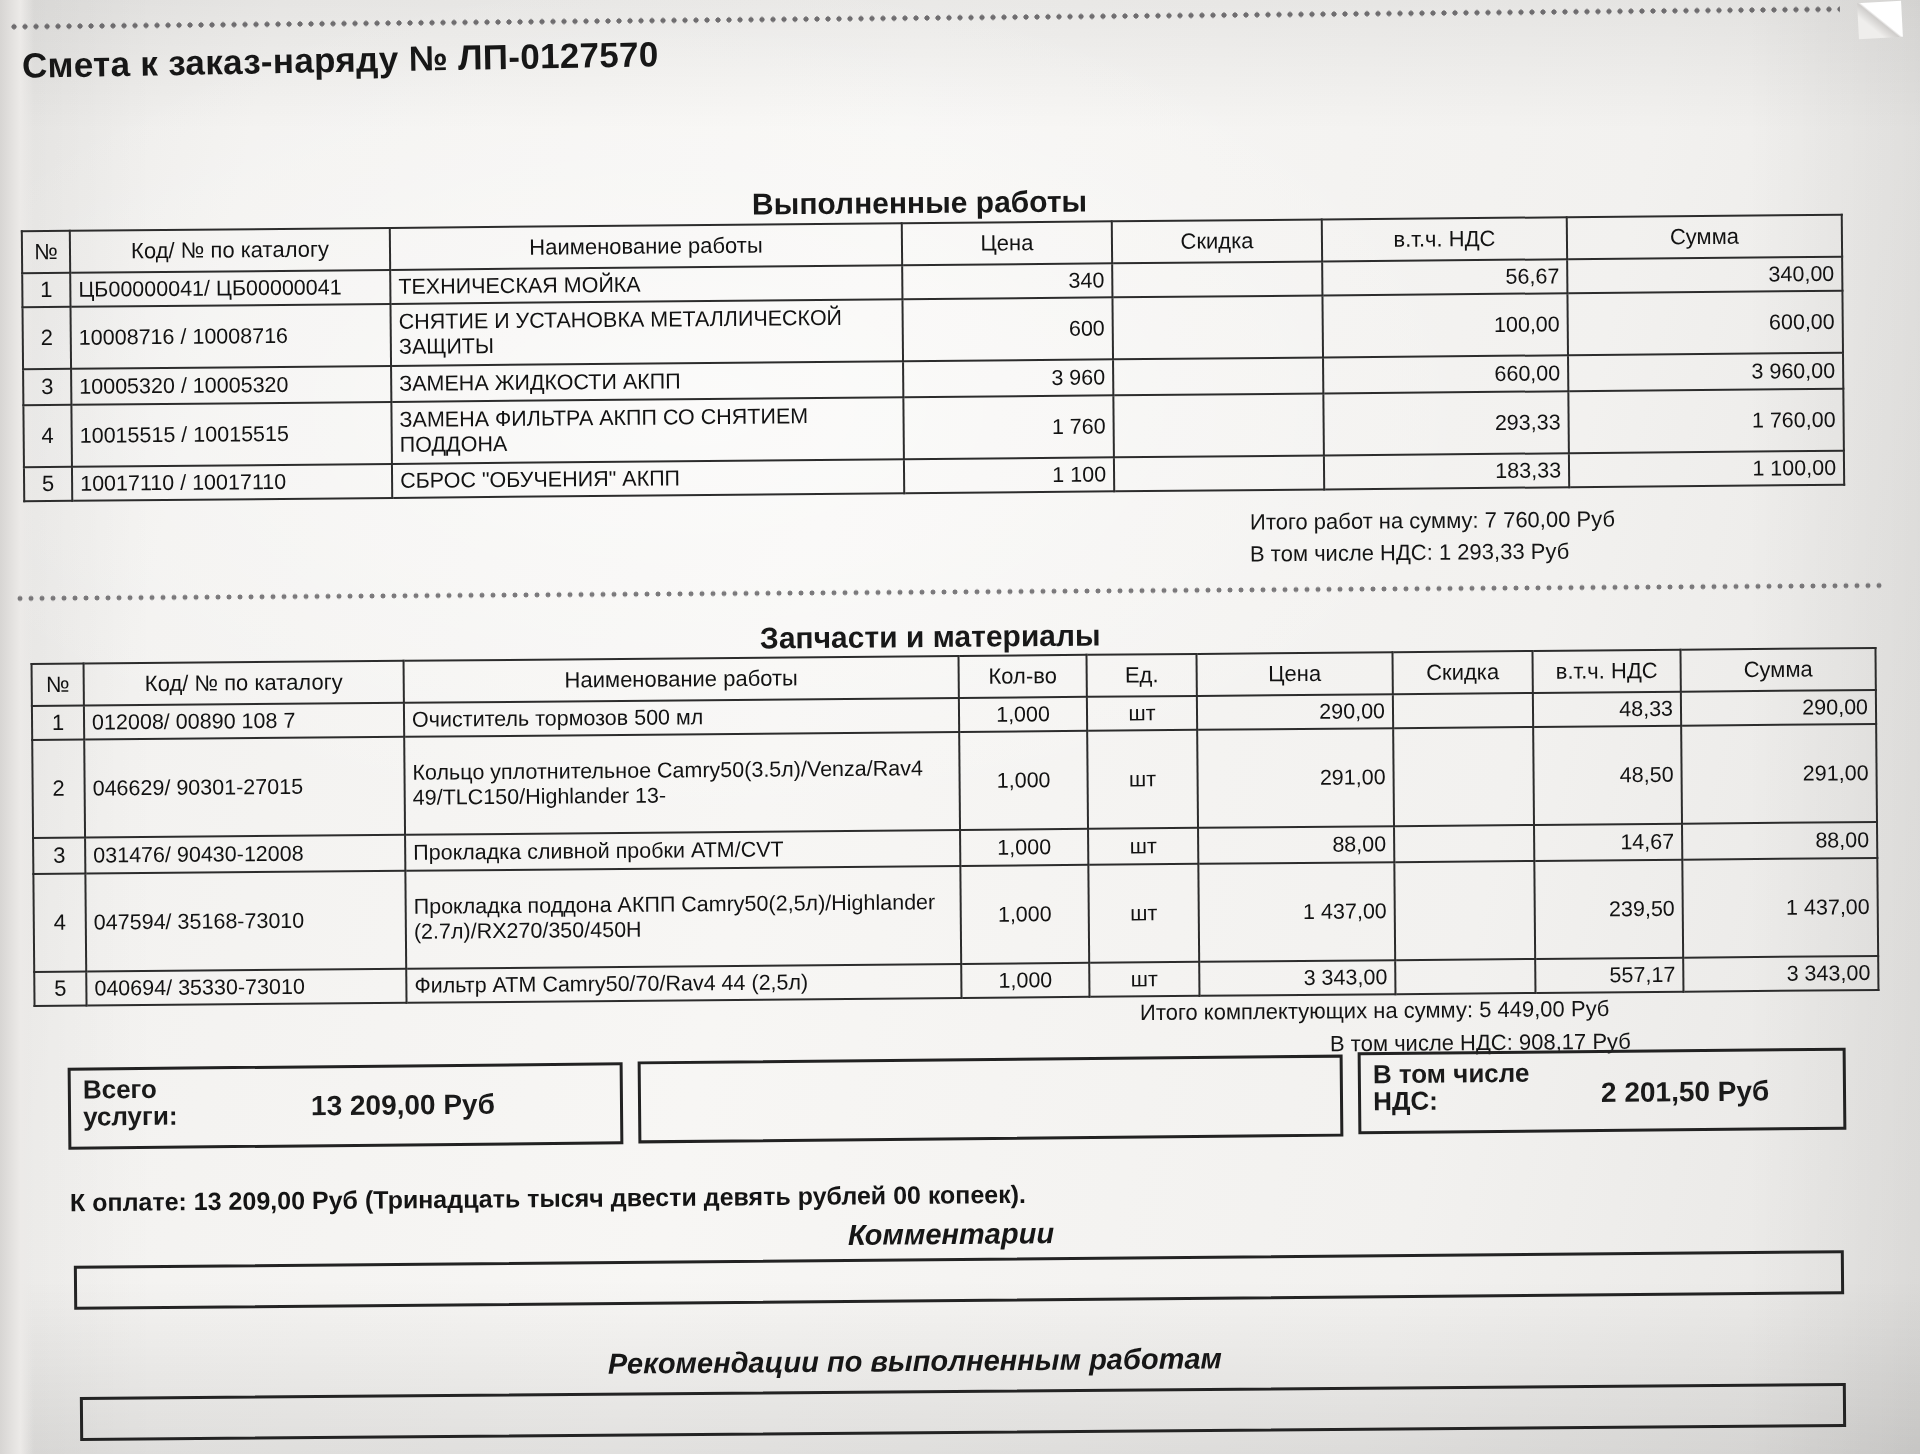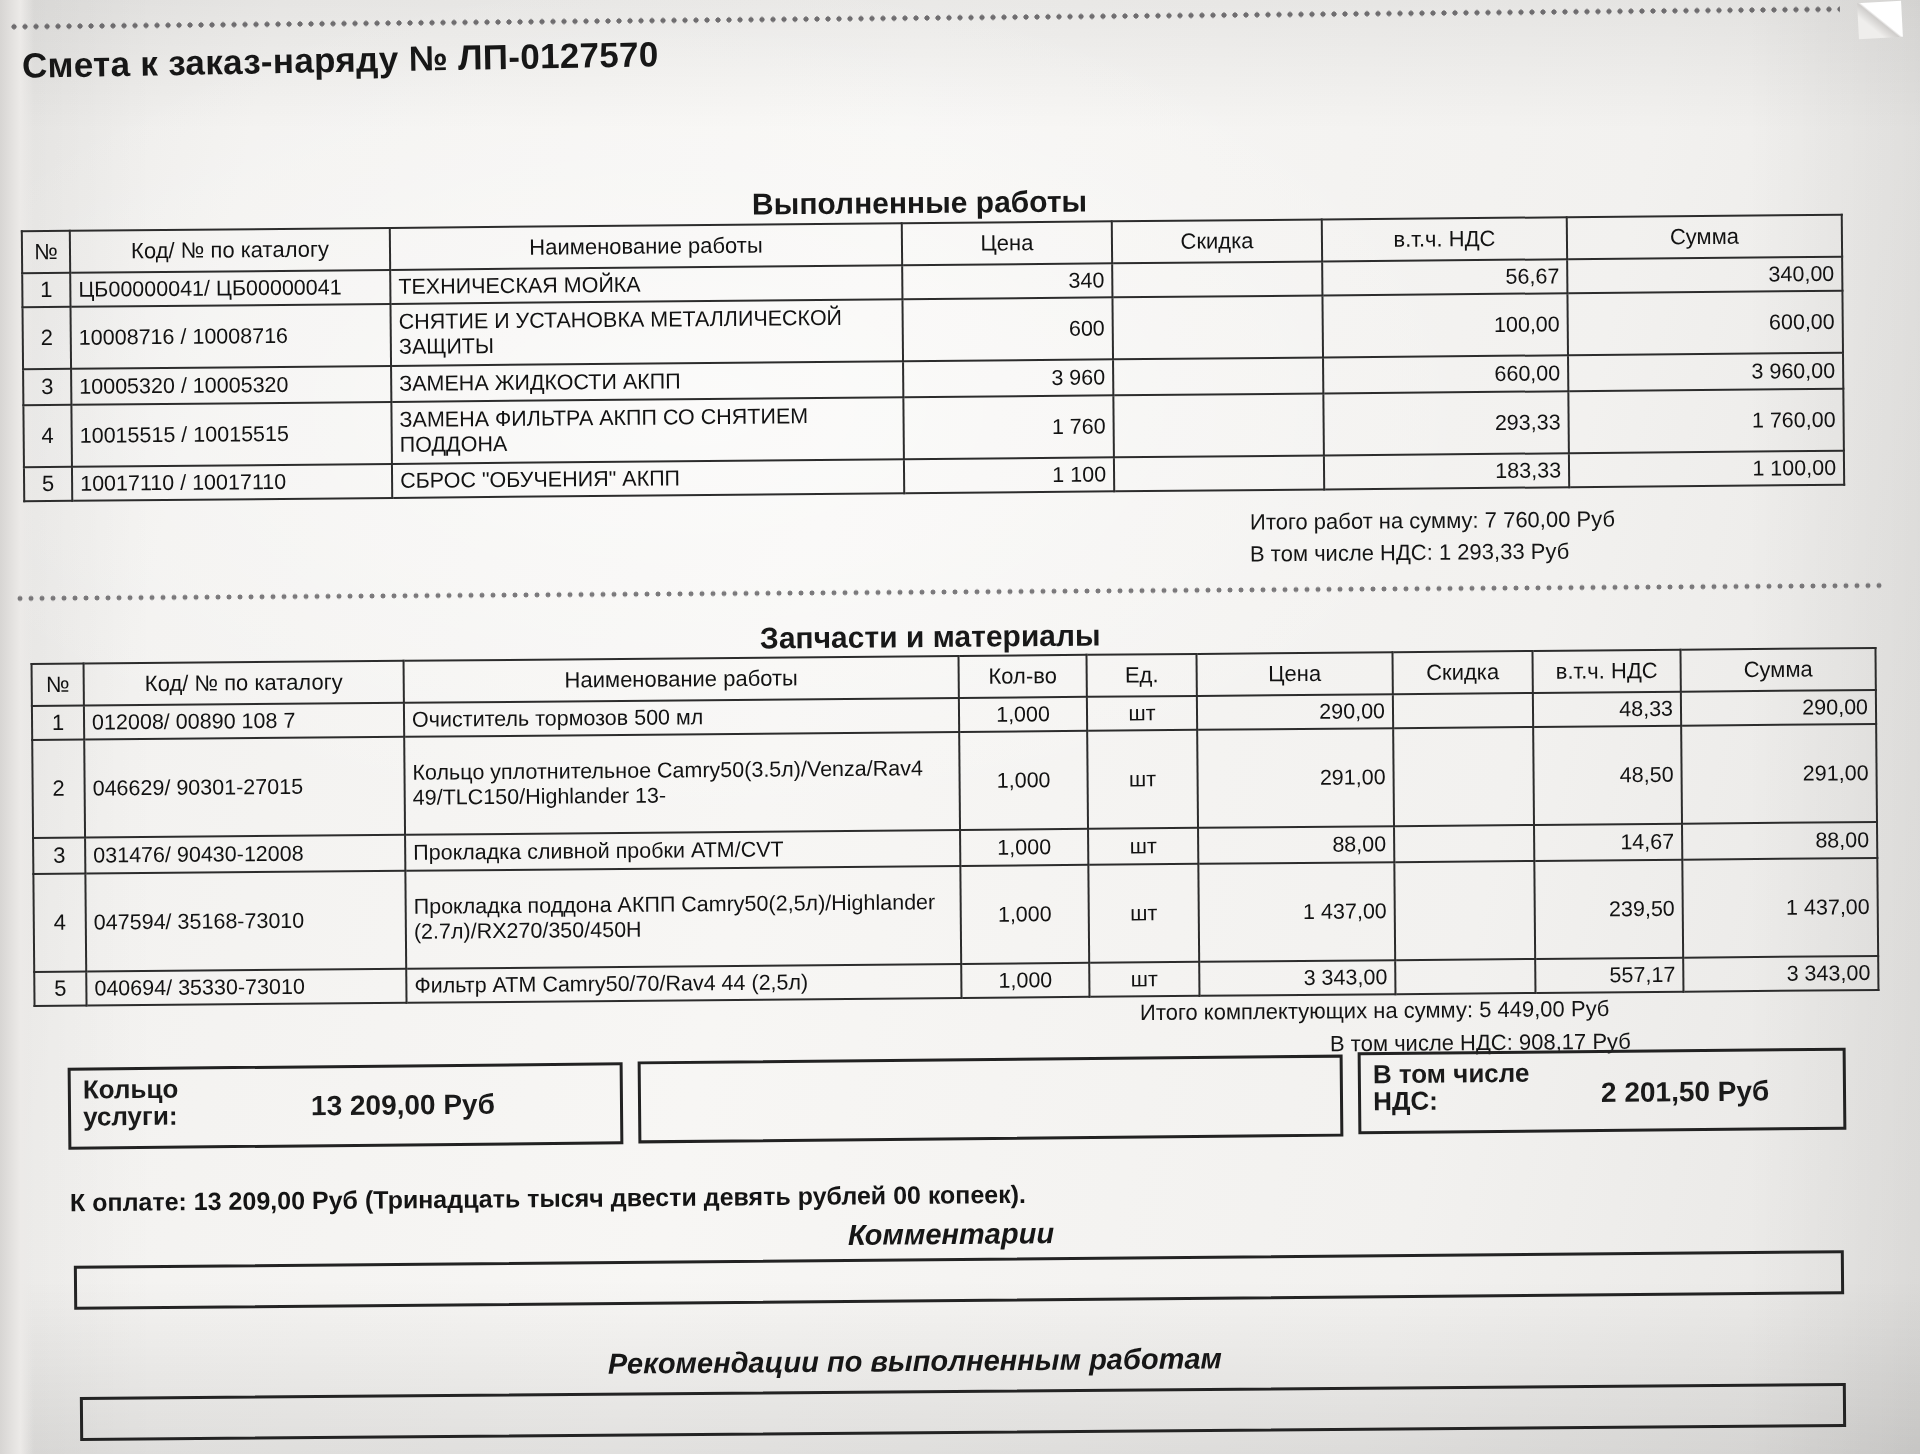--- a/index.html
+++ b/index.html
@@ -390,21 +390,21 @@
         <td class="r">557,17</td>
         <td class="r">3 343,00</td>
       </tr>
     </tbody>
   </table>
 
   <div class="totals-line" id="parts-total-1">Итого комплектующих на сумму: 5 449,00  Руб</div>
   <div class="totals-line" id="parts-total-2">В том числе НДС: 908,17  Руб</div>
 
   <div class="sumbox" id="box-total">
-    <div class="lbl">Кольцо
+    <div class="lbl">Всего
 услуги:</div>
     <div class="val">13 209,00 Руб</div>
   </div>
 
   <div class="sumbox" id="box-middle"></div>
 
   <div class="sumbox" id="box-vat">
     <div class="lbl">В том числе
 НДС:</div>
     <div class="val">2 201,50 Руб</div>

